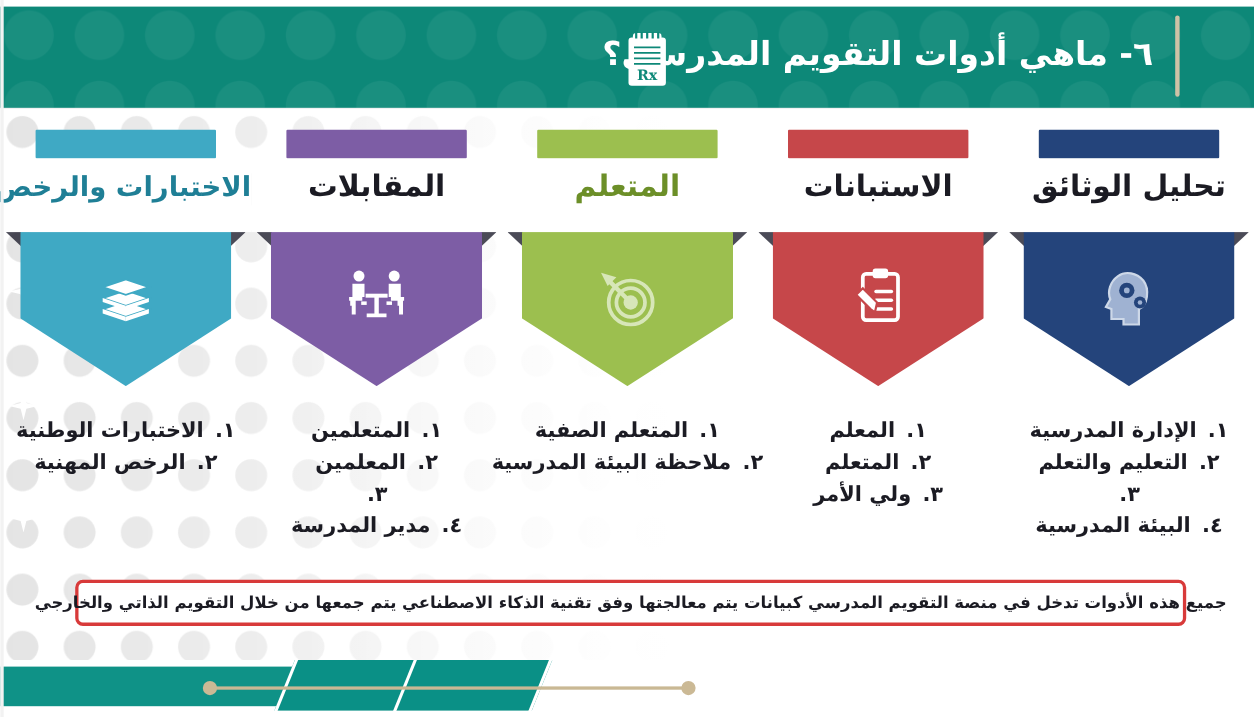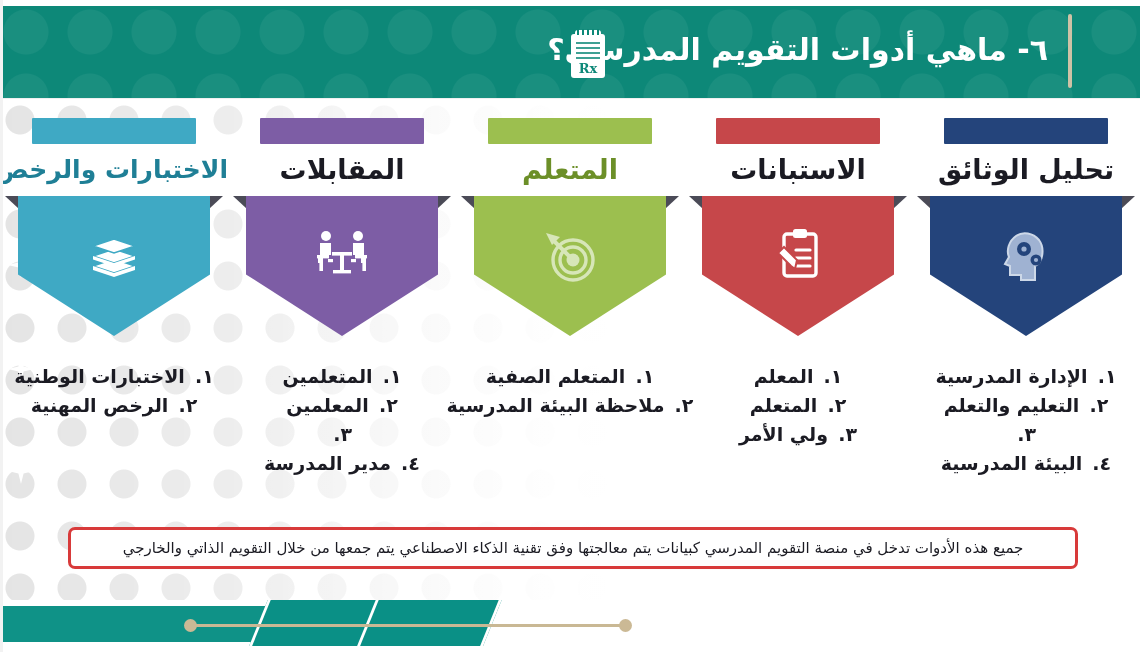--- a/index.html
+++ b/index.html
@@ -124,21 +124,21 @@
   }
   .topbar {
     width: 164px;
     height: 26px;
     border-radius: 1px;
   }
   .title-plate {
     width: 100%;
     background: #ffffff;
     text-align: center;
-    padding: 9px 0 9px 0;
+    padding: 9px 0 24px 0;
     box-sizing: border-box;
   }
   .col-title {
     font-size: 27px;
     font-weight: bold;
     line-height: 34px;
     white-space: nowrap;
   }
   .pennant-wrap {
     position: relative;
@@ -203,21 +203,21 @@
     border: 3px solid #d83a3a;
     border-radius: 7px;
     display: flex;
     align-items: center;
     justify-content: center;
     z-index: 6;
     box-sizing: border-box;
   }
   .note-text {
     font-size: 15px;
-    font-weight: normal;
+    font-weight: bold;
     color: #1b1b23;
     white-space: nowrap;
   }
 
   
   .footer {
     position: absolute;
     left: 0;
     top: 600px;
     width: 1140px;

